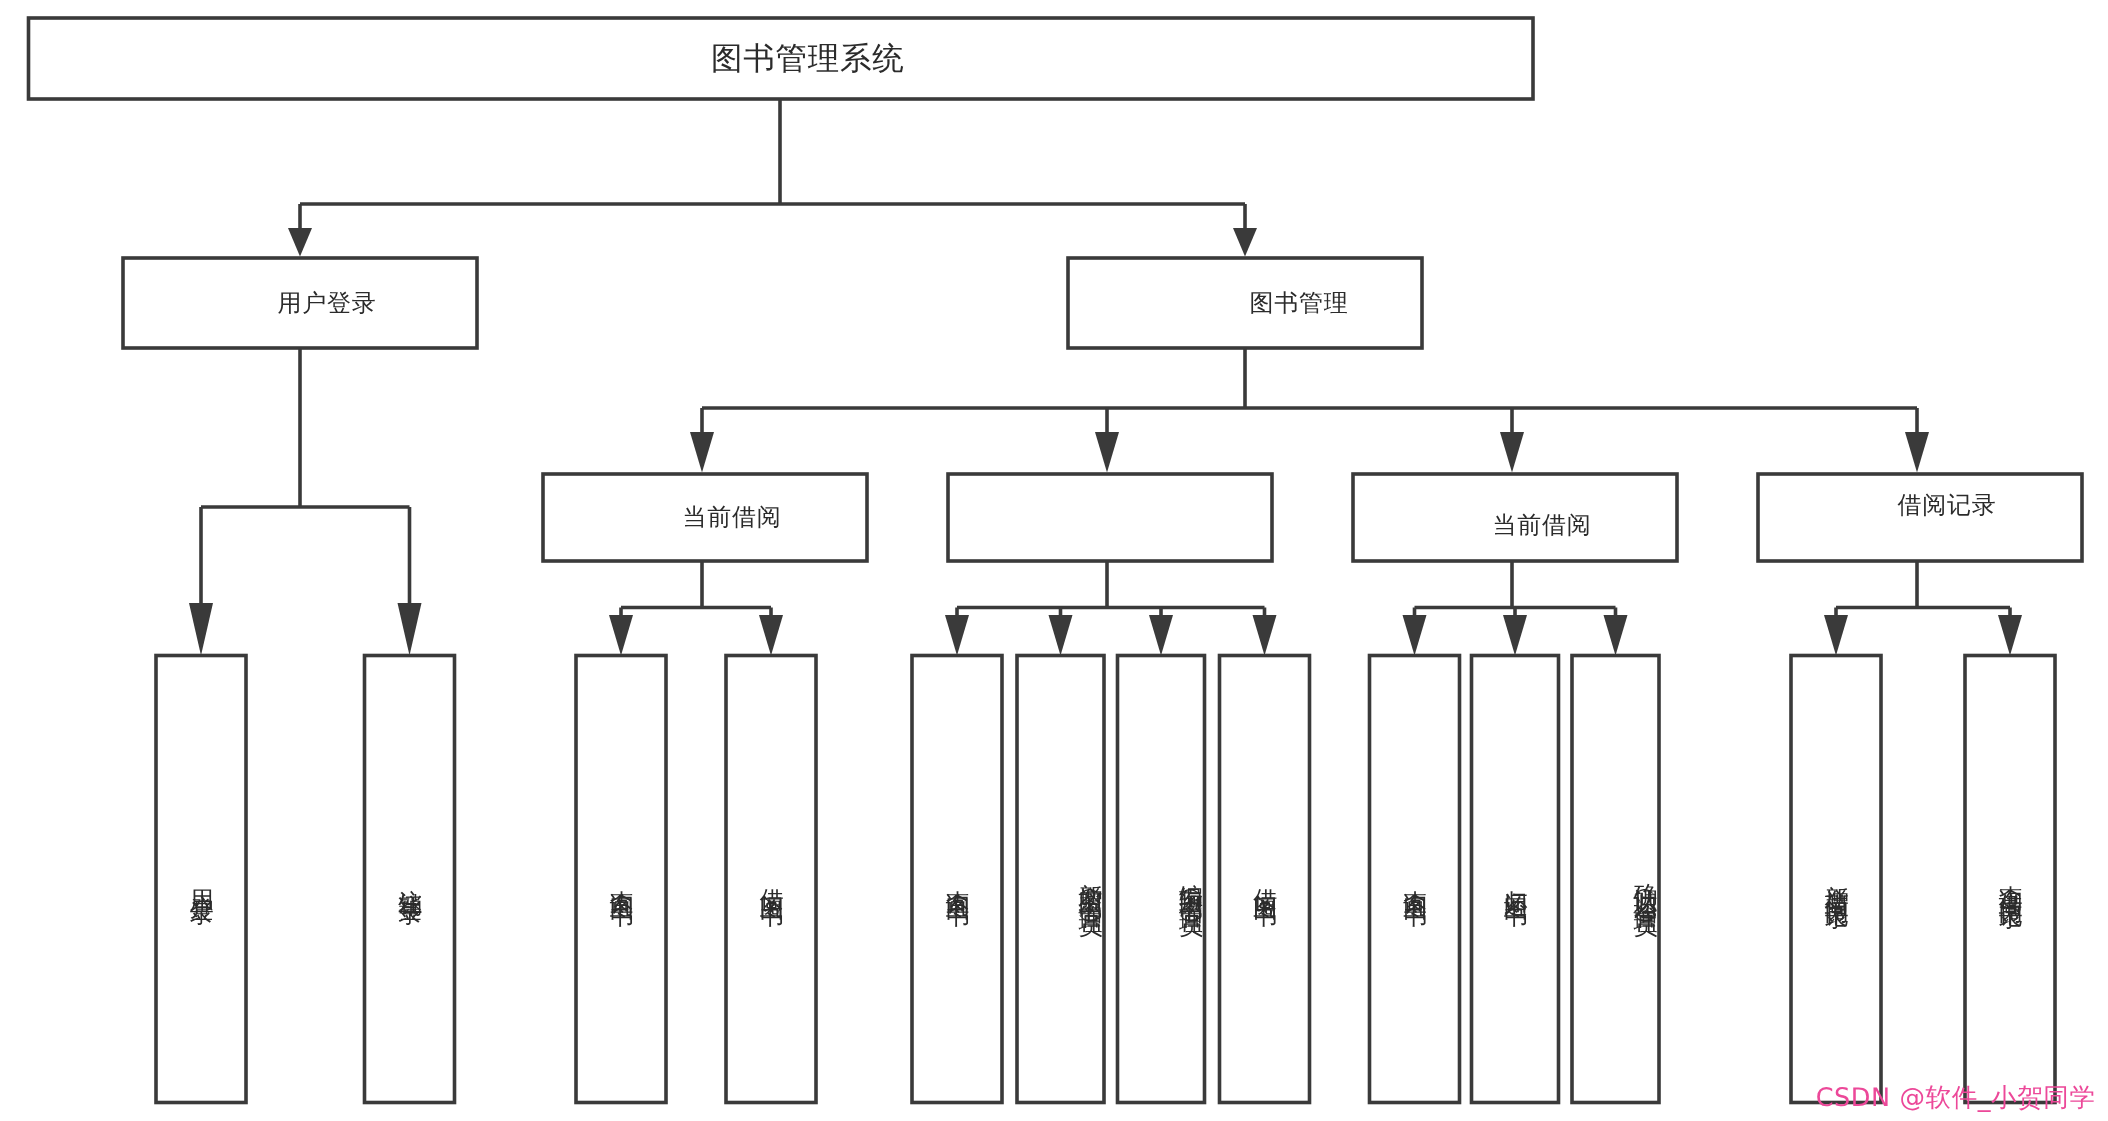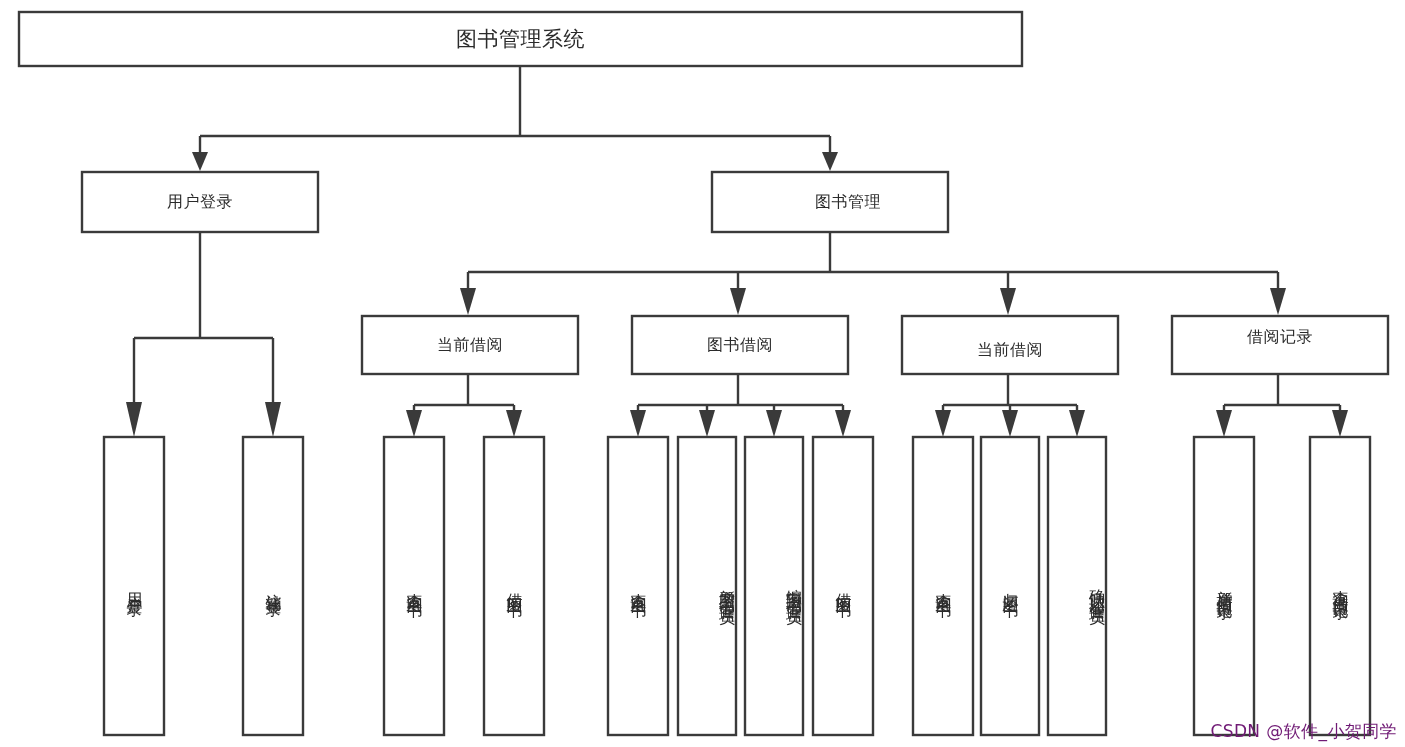--- a/index.html
+++ b/index.html
@@ -17,31 +17,31 @@
   .node-label{
     position:absolute;
     display:flex;align-items:center;justify-content:center;
     color:#2b2b2b;
     font-size:16px;
     line-height:1.18;
     letter-spacing:0.5px;
     white-space:nowrap;
     pointer-events:none;
   }
-  .node-label.horiz{writing-mode:horizontal-tb;}
+  .node-label.horiz{writing-mode:horizontal-tb;margin-left:18px;}
   .node-label.vert{
     writing-mode:vertical-rl;
     text-orientation:upright;
     letter-spacing:3px;
   }
   .node-label.root{font-size:21px;}
   #watermark{
     position:absolute;
     right:8px;bottom:4px;
-    color:#701a75;
+    color:#ec4899;
     font-size:17px;
     letter-spacing:0.4px;
     white-space:nowrap;
     user-select:none;
   }
 </style>
 </head>
 <body>
 
 <div id="diagram-root">
@@ -135,21 +135,20 @@
     <rect class="node-box" x="1194" y="437" width="60" height="298"></rect>
     <rect class="node-box" x="1310" y="437" width="60" height="298"></rect>
   </svg>
 
   <div class="node-label horiz root" style="left:19px;top:12px;width:1003px;height:54px;">图书管理系统</div>
 
   <div class="node-label horiz" style="left:82px;top:172px;width:236px;height:60px;">用户登录</div>
   <div class="node-label horiz" style="left:712px;top:172px;width:272px;height:60px;">图书管理</div>
 
   <div class="node-label horiz" style="left:362px;top:316px;width:216px;height:58px;">当前借阅</div>
-  <div class="node-label horiz" style="left:632px;top:316px;width:216px;height:58px;">图书借阅</div>
   <div class="node-label horiz" style="left:902px;top:316px;width:216px;height:69px;">当前借阅</div>
   <div class="node-label horiz" style="left:1172px;top:316px;width:216px;height:42px;">借阅记录</div>
 
   <div class="node-label vert" style="left:104px;top:437px;width:60px;height:298px;">用户登录</div>
   <div class="node-label vert" style="left:243px;top:437px;width:60px;height:298px;">注销登录</div>
 
   <div class="node-label vert" style="left:384px;top:437px;width:60px;height:298px;">查询图书</div>
   <div class="node-label vert" style="left:484px;top:437px;width:60px;height:298px;">借阅图书</div>
 
   <div class="node-label vert" style="left:608px;top:437px;width:60px;height:298px;">查询图书</div>

